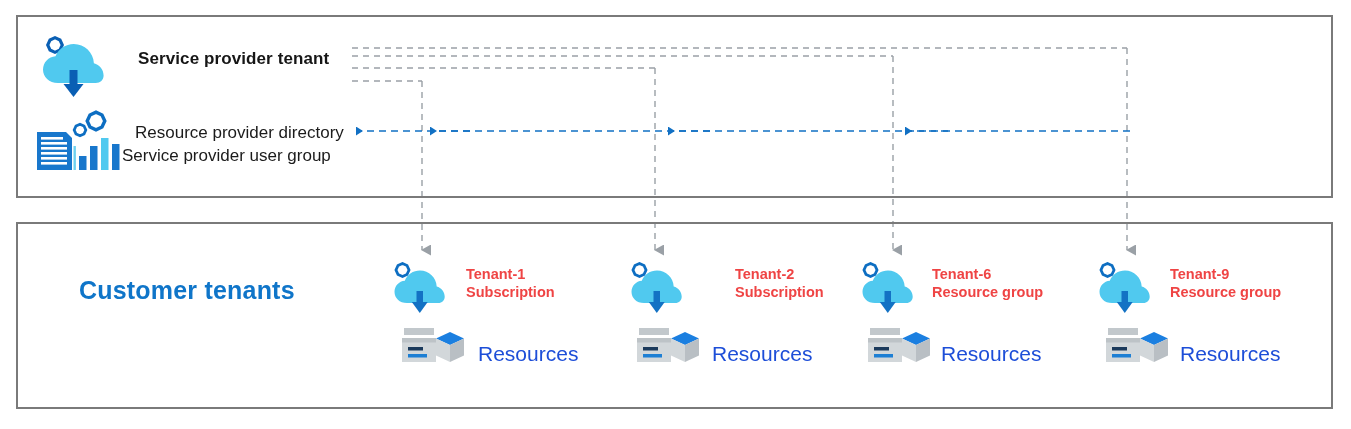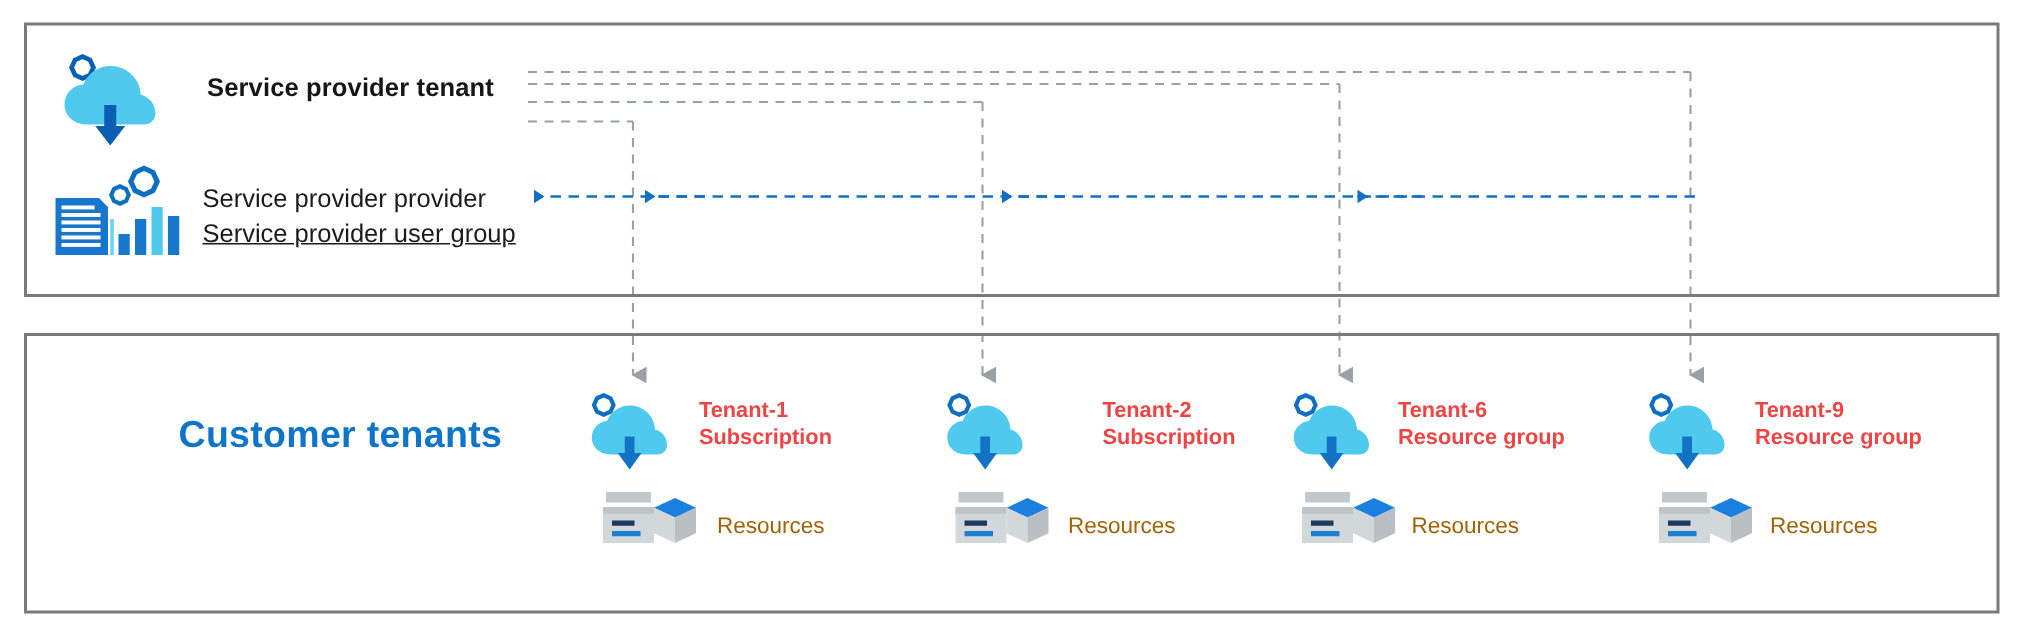--- a/index.html
+++ b/index.html
@@ -13,25 +13,25 @@
   #panel-provider{left:16px;top:15px;width:1317px;height:183px;}
   #panel-customers{left:16px;top:222px;width:1317px;height:187px;}
 
   
   #connectors{position:absolute;left:0;top:0;width:1351px;height:429px;pointer-events:none;}
 
   
   .lbl{position:absolute;white-space:nowrap;line-height:1.22;text-align:center;}
   #provider-tenant-label{left:138px;top:49px;font-size:17px;font-weight:bold;color:#161616;letter-spacing:.1px;}
   #provider-directory-label{left:135px;top:123px;font-size:17px;font-weight:400;color:#1b1b1b;}
-  #provider-usergroup-label{left:135px;top:146px;font-size:17px;font-weight:400;color:#1b1b1b;text-decoration:underline;}
-  #customer-tenants-label{left:79px;top:275px;font-size:25px;font-weight:bold;color:#0f75c9;letter-spacing:.2px;margin-left:40px;}
+  #provider-usergroup-label{left:122px;top:146px;font-size:17px;font-weight:400;color:#1b1b1b;}
+  #customer-tenants-label{left:79px;top:275px;font-size:25px;font-weight:bold;color:#0f75c9;letter-spacing:.2px;}
 
   .tenant-name{position:absolute;font-size:14.5px;font-weight:bold;color:#ef4444;white-space:nowrap;line-height:1.25;}
-  .resources-label{position:absolute;font-size:15px;font-weight:400;color:#a16207;white-space:nowrap;}
+  .resources-label{position:absolute;font-size:21px;font-weight:400;color:#1d4ed8;white-space:nowrap;}
 
   
   .icon{position:absolute;}
   .icon svg{display:block;}
 
   #icon-provider-cloud{left:36px;top:36px;width:74px;height:62px;}
   #icon-provider-directory{left:32px;top:108px;width:100px;height:66px;}
 
   .tenant-cloud{width:68px;height:54px;}
   .tenant-resources{width:68px;height:38px;}
@@ -108,21 +108,21 @@
 
       <rect x="47" y="48" width="7.5" height="14" fill="#1877cc"></rect>
       <rect x="58" y="38" width="7.5" height="24" fill="#1877cc"></rect>
       <rect x="69" y="30" width="7.5" height="32" fill="#50c9ef"></rect>
       <rect x="80" y="36" width="7.5" height="26" fill="#1877cc"></rect>
     </svg>
   </div>
 
   <div class="lbl" id="provider-tenant-label">Service provider tenant</div>
 
-  <div class="lbl" id="provider-directory-label">Service provider provider</div>
+  <div class="lbl" id="provider-directory-label">Resource provider directory</div>
 
   <div class="lbl" id="provider-usergroup-label">Service provider user group</div>
 
   <div class="panel" id="panel-customers"></div>
 
   <div class="lbl" id="customer-tenants-label">Customer tenants</div>
 
   <div class="icon tenant-cloud" style="left:388px;top:262px;">
     <svg viewBox="0 0 68 54" width="68" height="54">
       <path d="M10 3.5 L14.5 1.5 L19 3.5 L21 8 L19 12.5 L14.5 14.5 L10 12.5 L8 8 Z" fill="none" stroke="#0d6ec2" stroke-width="2.8"></path>

